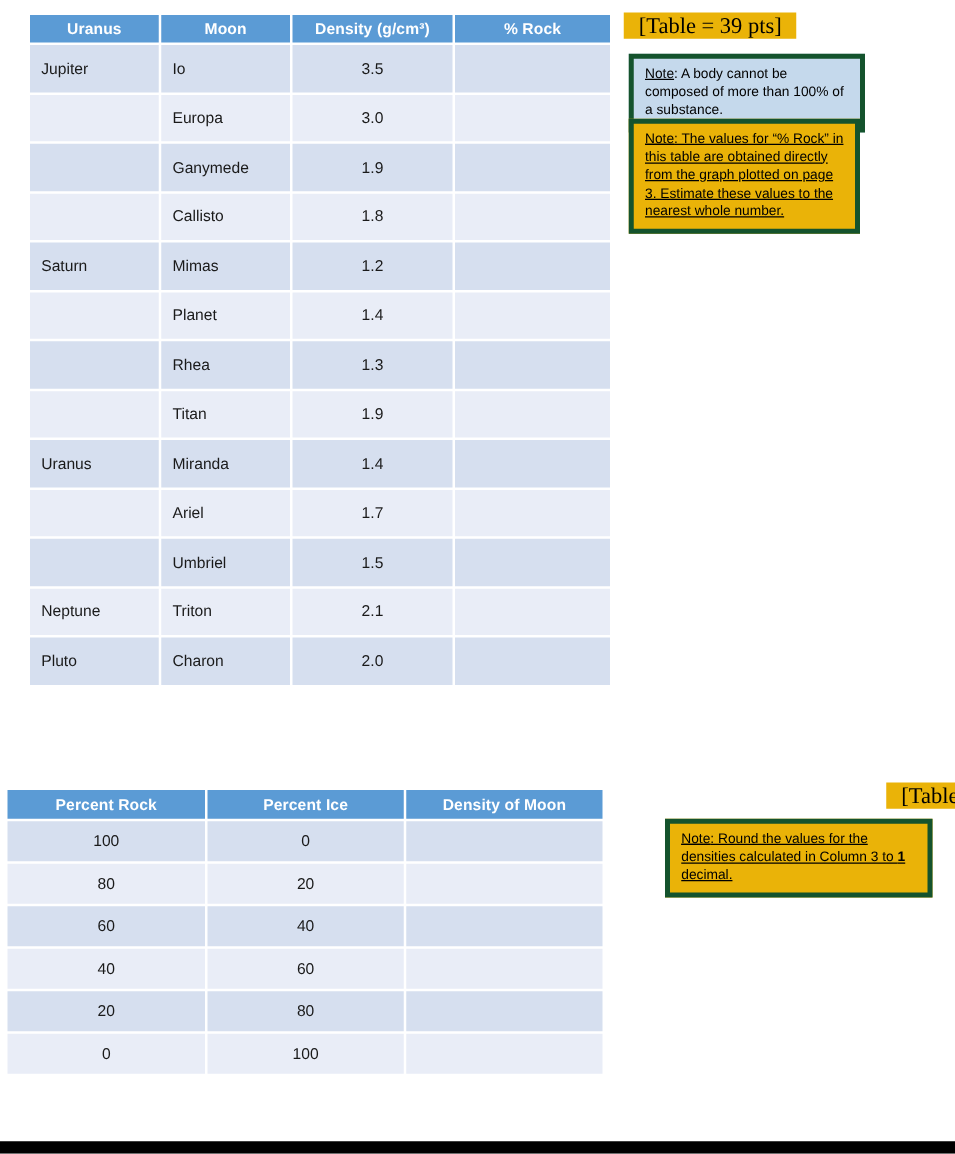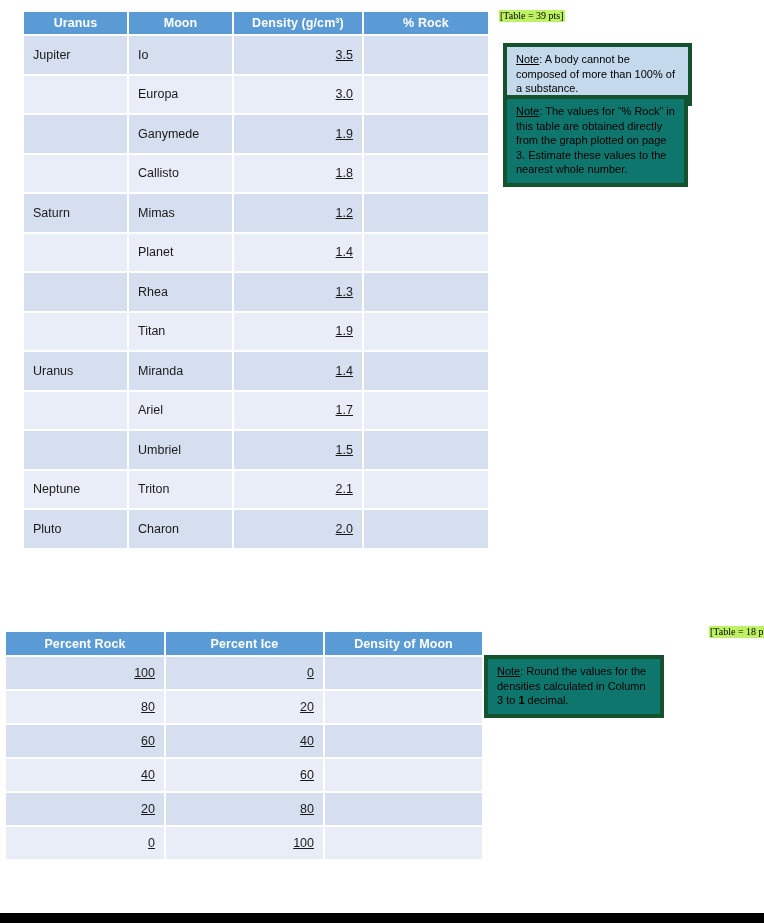--- a/index.html
+++ b/index.html
@@ -41,21 +41,21 @@
     color: #1a1a1a;
     height: 38px;
     vertical-align: middle;
     padding: 0 9px;
     font-weight: normal;
   }
   .data-table tbody tr.band-dark td { background: #d6dfef; }
   .data-table tbody tr.band-light td { background: #e9edf7; }
 
   .cell-left  { text-align: left; }
-  .cell-right { text-align: right; text-decoration: underline; }
+  .cell-right { text-align: center; }
 
   
   #table-moons {
     left: 22px;
     top: 10px;
     width: 466px;
   }
   #table-moons .col-planet  { width: 103px; }
   #table-moons .col-moon    { width: 103px; }
   #table-moons .col-density { width: 128px; }
@@ -71,47 +71,47 @@
   #table-mixtures .col-prock { width: 158px; }
   #table-mixtures .col-pice  { width: 157px; }
   #table-mixtures .col-dens  { width: 157px; }
   #table-mixtures td { height: 32px; }
   #table-mixtures th { height: 23px; }
 
   
   .pts-label {
     position: absolute;
     font-family: "Liberation Serif", serif;
-    font-size: 10px;
+    font-size: 18px;
     color: #000000;
-    background: #bef264;
+    background: #eab308;
     line-height: 1.15;
-    padding: 0 1px;
+    padding: 0 12px;
     white-space: nowrap;
   }
 
   .note-box {
     position: absolute;
     border: 4px solid #14532d;
     font-size: 11px;
     line-height: 1.32;
     color: #000000;
     padding: 5px 8px 6px 9px;
     box-sizing: border-box;
   }
   .note-blue   { background: #c5d9ec; }
-  .note-yellow { background: #0f766e; }
+  .note-yellow { background: #eab308; text-decoration: underline; }
   .note-box .note-word {
     text-decoration: underline;
   }
   .note-box b { font-weight: bold; }
 
   #note-percent   { left: 503px; top: 43px;  width: 189px; }
   #note-rockvals  { left: 503px; top: 95px;  width: 185px; }
-  #note-rounding  { left: 484px; top: 655px; width: 180px; }
+  #note-rounding  { left: 532px; top: 655px; width: 214px; }
 
   #pts-table1 { left: 499px; top: 10px; }
   #pts-table2 { left: 709px; top: 626px; }
 
   
   #page-bottom-bar {
     position: absolute;
     left: 0;
     bottom: 0;
     width: 764px;

